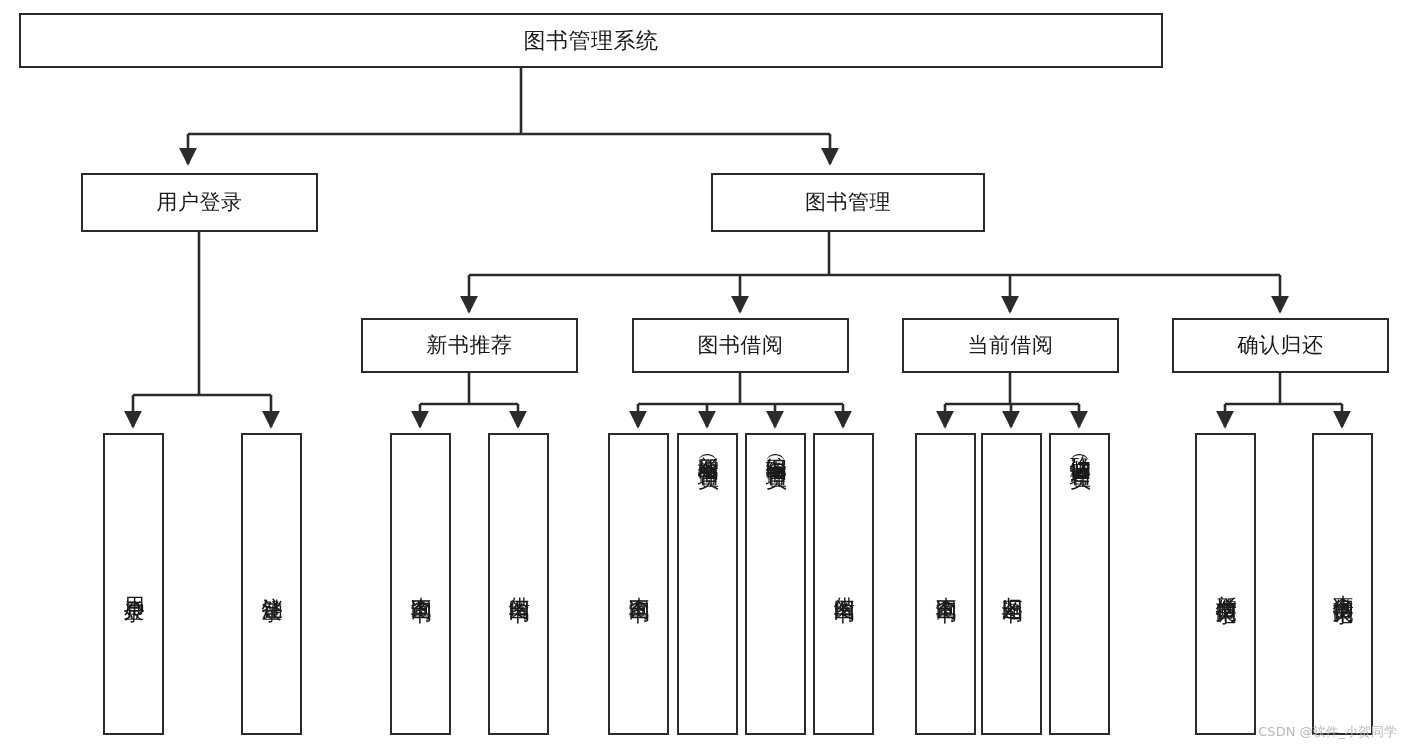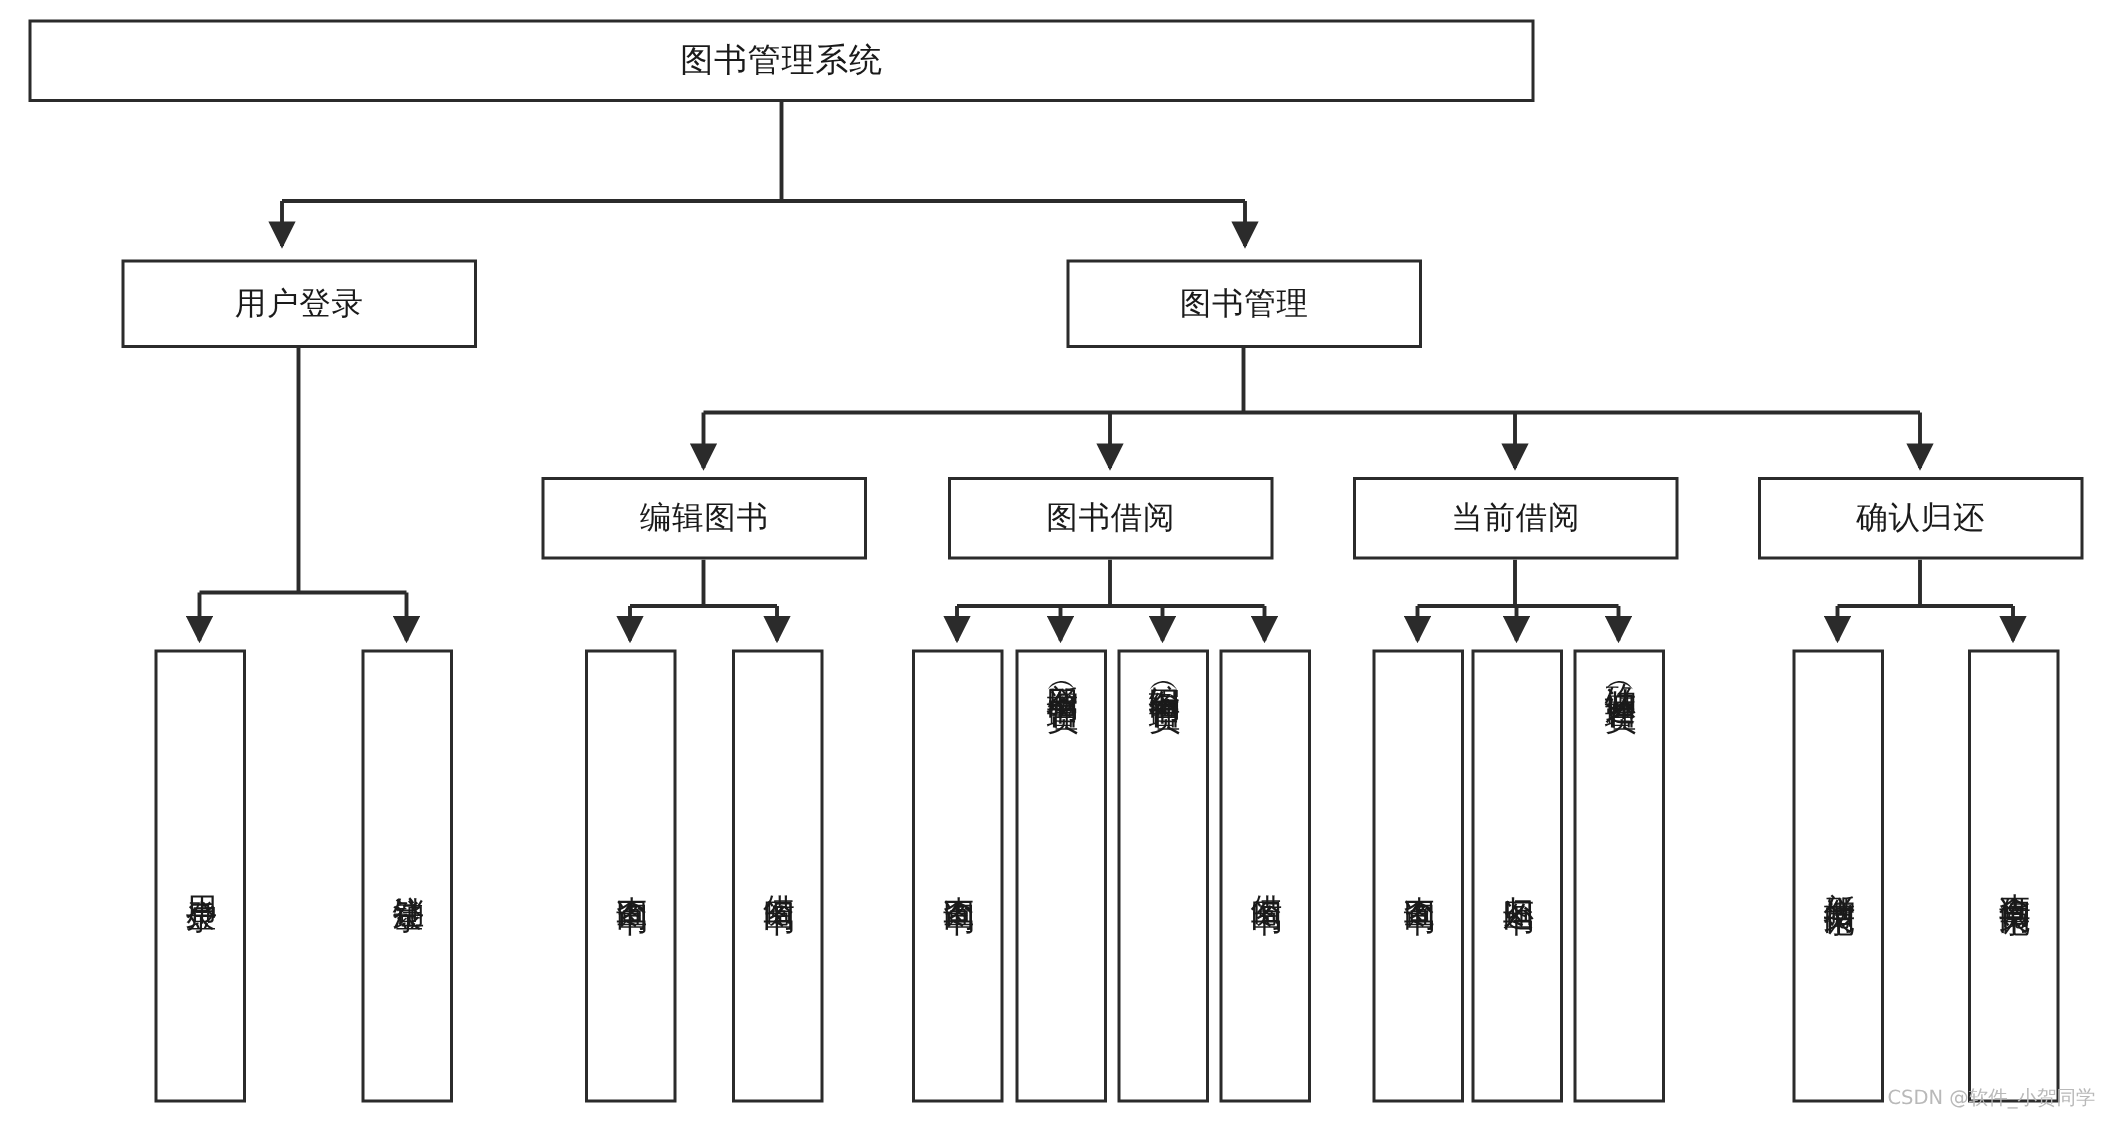--- a/index.html
+++ b/index.html
@@ -129,33 +129,33 @@
       <path d="M 1011 404 L 1011 427" marker-end="url(#arrow)"></path>
       <path d="M 1079 404 L 1079 427" marker-end="url(#arrow)"></path>
 
       <path d="M 1280 373 L 1280 404"></path>
       <path d="M 1225 404 L 1342 404"></path>
       <path d="M 1225 404 L 1225 427" marker-end="url(#arrow)"></path>
       <path d="M 1342 404 L 1342 427" marker-end="url(#arrow)"></path>
     </g>
   </svg>
 
-  <div class="node h root" style="left:19px; top:13px; width:1004px; height:55px;">
+  <div class="node h root" style="left:19px; top:13px; width:1144px; height:55px;">
     <span class="label">图书管理系统</span>
   </div>
 
   <div class="node h" style="left:81px; top:173px; width:237px; height:59px;">
     <span class="label">用户登录</span>
   </div>
-  <div class="node h" style="left:711px; top:173px; width:237px; height:59px;">
+  <div class="node h" style="left:711px; top:173px; width:274px; height:59px;">
     <span class="label">图书管理</span>
   </div>
 
   <div class="node h" style="left:361px; top:318px; width:217px; height:55px;">
-    <span class="label">编辑图书</span>
+    <span class="label">新书推荐</span>
   </div>
   <div class="node h" style="left:632px; top:318px; width:217px; height:55px;">
     <span class="label">图书借阅</span>
   </div>
   <div class="node h" style="left:902px; top:318px; width:217px; height:55px;">
     <span class="label">当前借阅</span>
   </div>
   <div class="node h" style="left:1172px; top:318px; width:217px; height:55px;">
     <span class="label">确认归还</span>
   </div>

